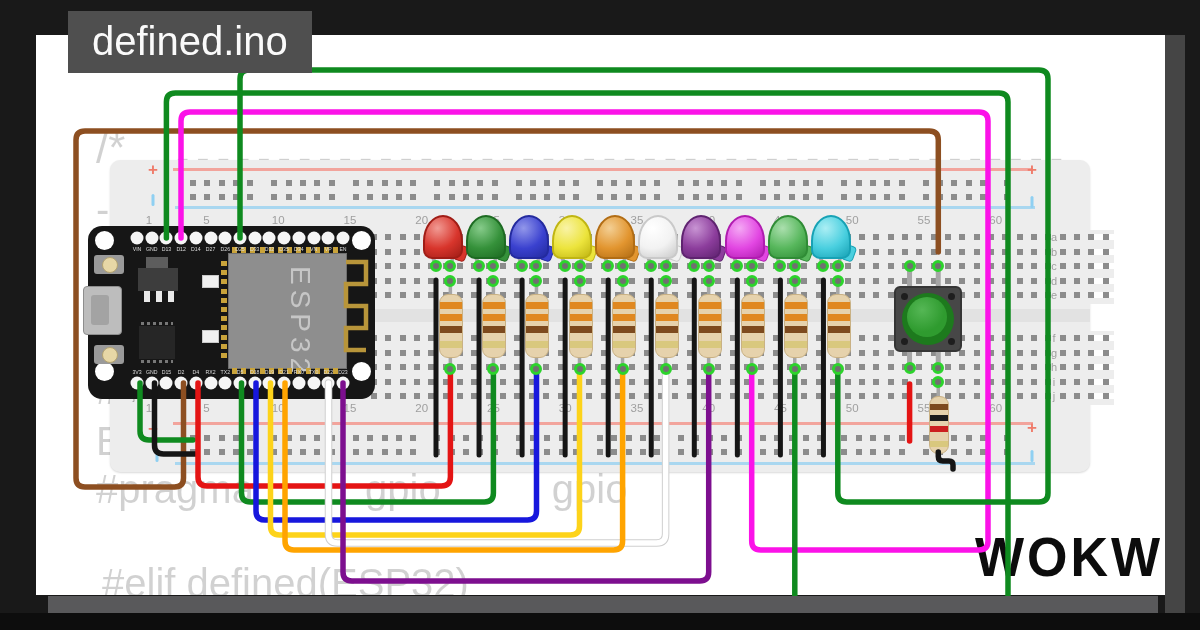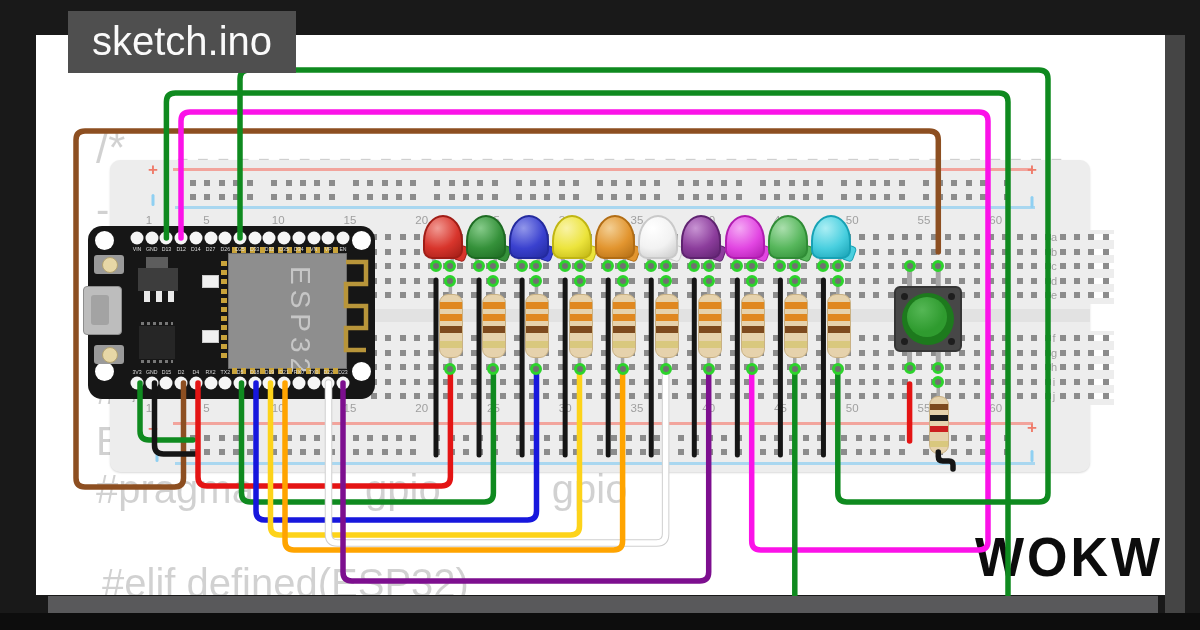--- a/index.html
+++ b/index.html
@@ -300,21 +300,21 @@
     <path d="M166.4 238 L166.4 102 Q166.4 93 175.4 93 L999 93 Q1008 93 1008 102 L1008 597" stroke="#0f8a1f" stroke-width="5.5" fill="none" stroke-linecap="round" stroke-linejoin="round"></path>
     <path d="M240 238 L240 79 Q240 70 249 70 L1039 70 Q1048 70 1048 79 L1048 493 Q1048 502 1039 502 L846.8 502 Q837.8 502 837.8 493 L837.8 368" stroke="#0f8a1f" stroke-width="5.5" fill="none" stroke-linecap="round" stroke-linejoin="round"></path>
     <path d="M794.8 368 L794.8 597" stroke="#0f8a1f" stroke-width="5.5" fill="none" stroke-linecap="round" stroke-linejoin="round"></path>
     <path d="M909.6 384 L909.6 441" stroke="#e41414" stroke-width="5.5" fill="none" stroke-linecap="round" stroke-linejoin="round"></path>
     <path d="M938.3 452 L938.3 456.5 Q938.3 461 942.8 461 L949 461 Q953 461 953 465 L953 469" stroke="#151515" stroke-width="5.5" fill="none" stroke-linecap="round" stroke-linejoin="round"></path>
   </svg>
 
 <div id="hscrollbar"></div>
 <div id="vscrollbar"></div>
 <div id="bottom-black"></div>
-<div id="tab"><span>sketch.ino</span></div>
+<div id="tab"><span>defined.ino</span></div>
 <div id="wokwi-logo">WOKWi</div>
 
 <div class="led" style="left: 423.175px; top: 215px; width: 40px; height: 48px;">
     <div class="flange" style="left: 31px; top: 30px; background: rgb(216, 53, 44); border: 1.5px solid rgb(160, 29, 22);"></div>
     <div class="bulb" style="left: 0px; top: 0px; background: radial-gradient(circle at 35% 28%, rgb(241, 154, 147) 0%, rgb(216, 53, 44) 55%, rgb(160, 29, 22) 100%); border: 2px solid rgb(160, 29, 22); box-sizing: border-box;"></div>
   </div>
 <div class="resistor" style="left: 439.35px; top: 294px; background: rgb(230, 210, 172); border: 1.5px solid rgb(201, 177, 132); z-index: 30;">
     <div class="band" style="top: 7px; background: rgb(224, 136, 32);"></div>
     <div class="band" style="top: 19px; background: rgb(224, 136, 32);"></div>
     <div class="band" style="top: 31px; background: rgb(125, 74, 30);"></div>

